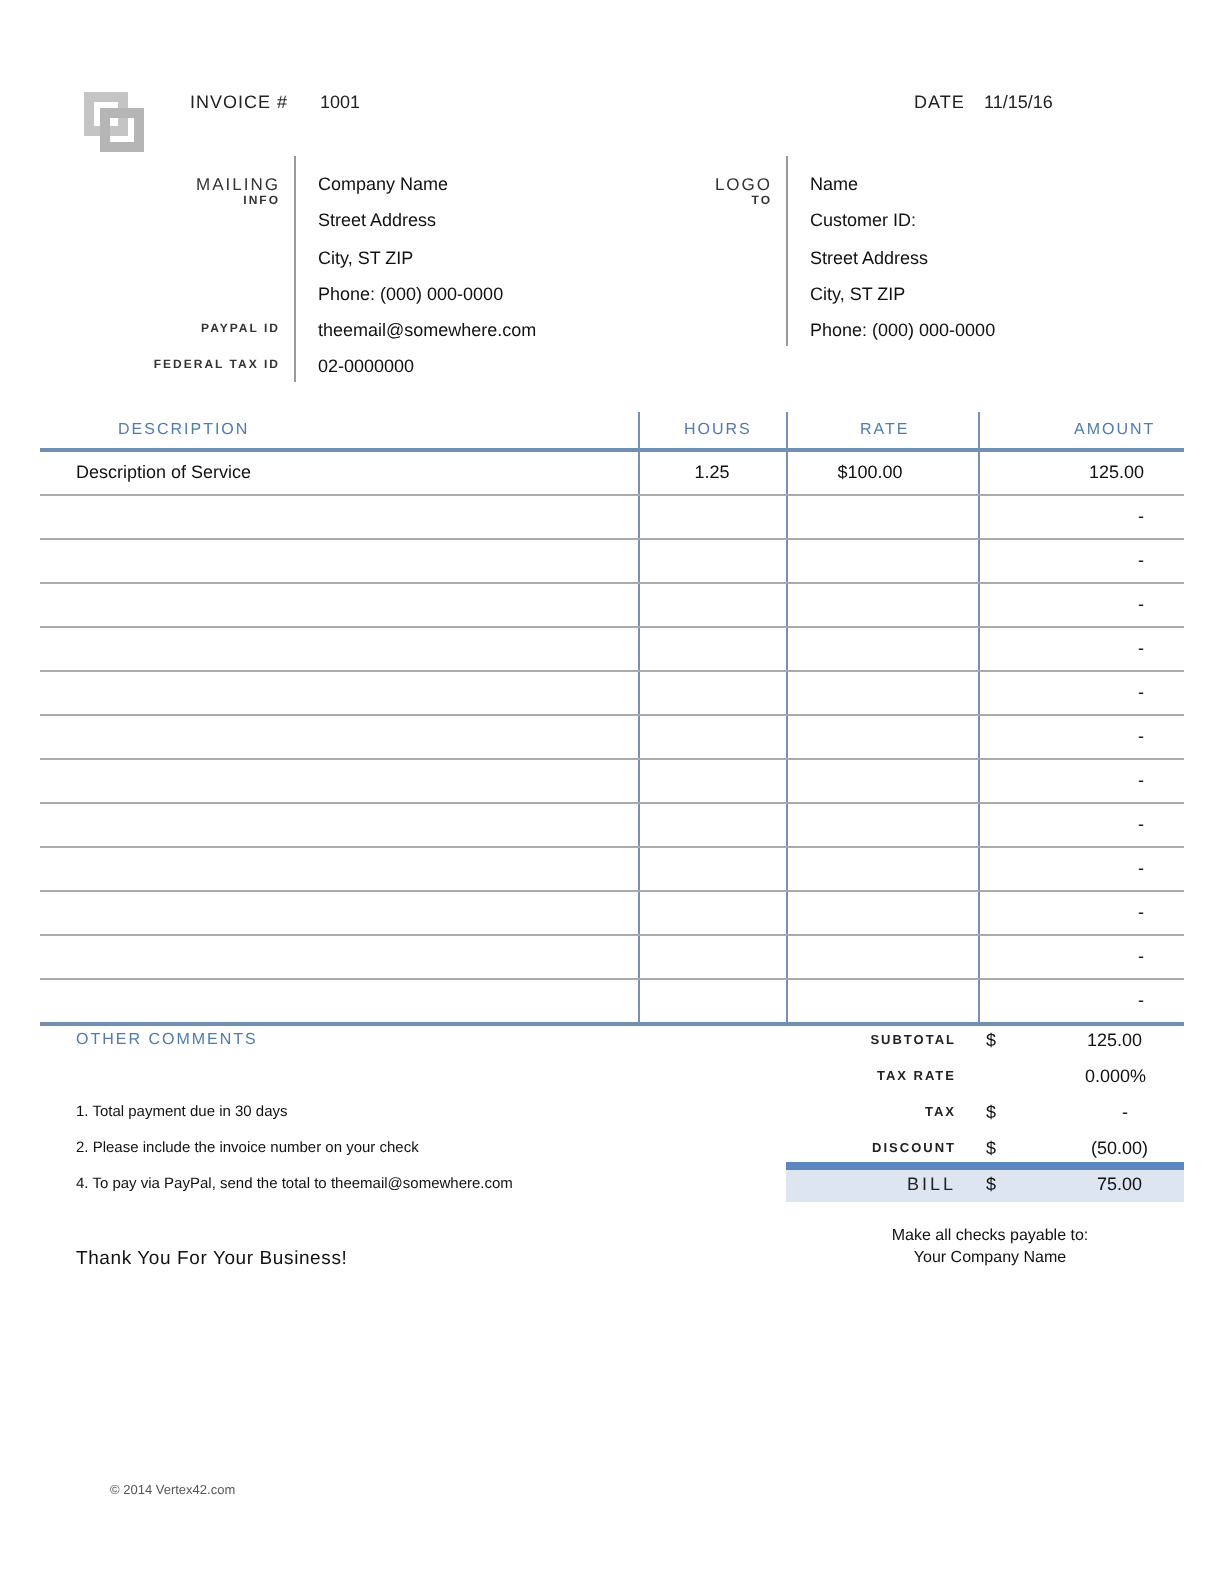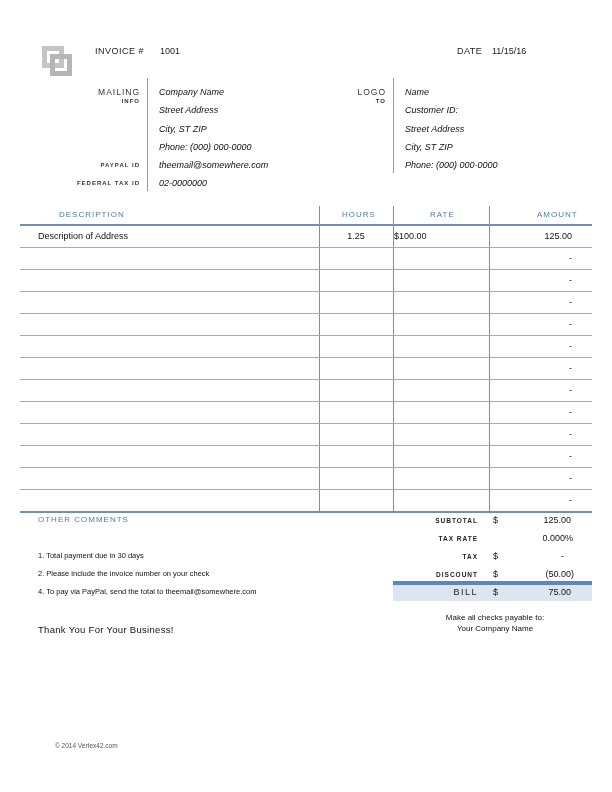--- a/index.html
+++ b/index.html
@@ -9,21 +9,21 @@
   .logo-sq1 { position:absolute; left:2px; top:2px; width:22px; height:22px; border:5px solid #c4c4c4; box-sizing:border-box; }
   .logo-sq2 { position:absolute; left:10px; top:10px; width:22px; height:22px; border:5px solid #b5b5b5; box-sizing:border-box; }
   .logo-text { position:absolute; left:46px; top:-2px; font-size:34px; font-weight:bold; color:#c2c2c2; letter-spacing:6px; }
   .inv-label { left:95px; top:46px; font-size:9px; color:#222; letter-spacing:0.5px; }
   .inv-num { left:160px; top:46px; font-size:9px; color:#222; }
   .date-label { left:457px; top:46px; font-size:9px; color:#222; letter-spacing:0.5px; }
   .date-val { left:492px; top:46px; font-size:9px; color:#222; }
   .sect-label { font-size:8.5px; color:#333; text-align:right; letter-spacing:1px; }
   .sect-sub { font-size:6px; color:#333; text-align:right; letter-spacing:1px; font-weight:bold; }
   .small-label { font-size:6px; color:#333; text-align:right; letter-spacing:1px; font-weight:bold; }
-  .info { font-size:9px; color:#111;font-style:italic; }
+  .info { font-size:9px; color:#111; }
   .vdiv { width:1px; background:#999; }
   .table { left:20px; top:204px; width:572px; }
   .th { position:absolute; top:6px; font-size:8px; color:#4f7bae; letter-spacing:1px; }
   .hline { position:absolute; left:0; width:572px; height:1px; background:#aaa; }
   .hline.blue { background:#6f8fb3; height:1.5px; }
   .col-div { position:absolute; width:1px; background:#7591b5; }
   .cell { position:absolute; font-size:9px; color:#111; }
   .tot-label { position:absolute; font-size:6.5px; font-weight:bold; letter-spacing:1px; text-align:right; width:80px; color:#222; }
   .tot-dollar { position:absolute; font-size:9px; color:#111; }
   .tot-val { position:absolute; font-size:9px; color:#111; text-align:right; width:70px; }
@@ -75,23 +75,23 @@
   <div class="th" style="left:517px;">AMOUNT</div>
 
   <div class="col-div" style="left:299px;top:2px;height:306px;"></div>
   <div class="col-div" style="left:373px;top:2px;height:306px;"></div>
   <div class="col-div" style="left:469px;top:2px;height:306px;"></div>
 
   <div class="hline blue" style="top:20px;"></div>
 
   <div id="rows">
       <div style="position: absolute; left: 0px; top: 21px; width: 572px; height: 22px;">
-        <div class="cell" style="left: 18px; top: 6px;">Description of Address</div>
+        <div class="cell" style="left: 18px; top: 6px;">Description of Service</div>
         <div class="cell" style="left: 300px; width: 72px; text-align: center; top: 6px;">1.25</div>
-        <div class="cell" style="left: 374px; width: 82px; text-align: left; top: 6px;">$100.00</div>
+        <div class="cell" style="left: 374px; width: 82px; text-align: center; top: 6px;">$100.00</div>
         <div class="cell" style="left: 470px; width: 82px; text-align: right; top: 6px;">125.00</div>
       </div>
       <div class="hline" style="top: 43px;"></div>
       <div style="position: absolute; left: 0px; top: 43px; width: 572px; height: 22px;">
         <div class="cell" style="left: 18px; top: 6px;"></div>
         <div class="cell" style="left: 300px; width: 72px; text-align: center; top: 6px;"></div>
         <div class="cell" style="left: 374px; width: 82px; text-align: right; top: 6px;"></div>
         <div class="cell" style="left: 470px; width: 82px; text-align: right; top: 6px;">-</div>
       </div>
       <div class="hline" style="top: 65px;"></div>

